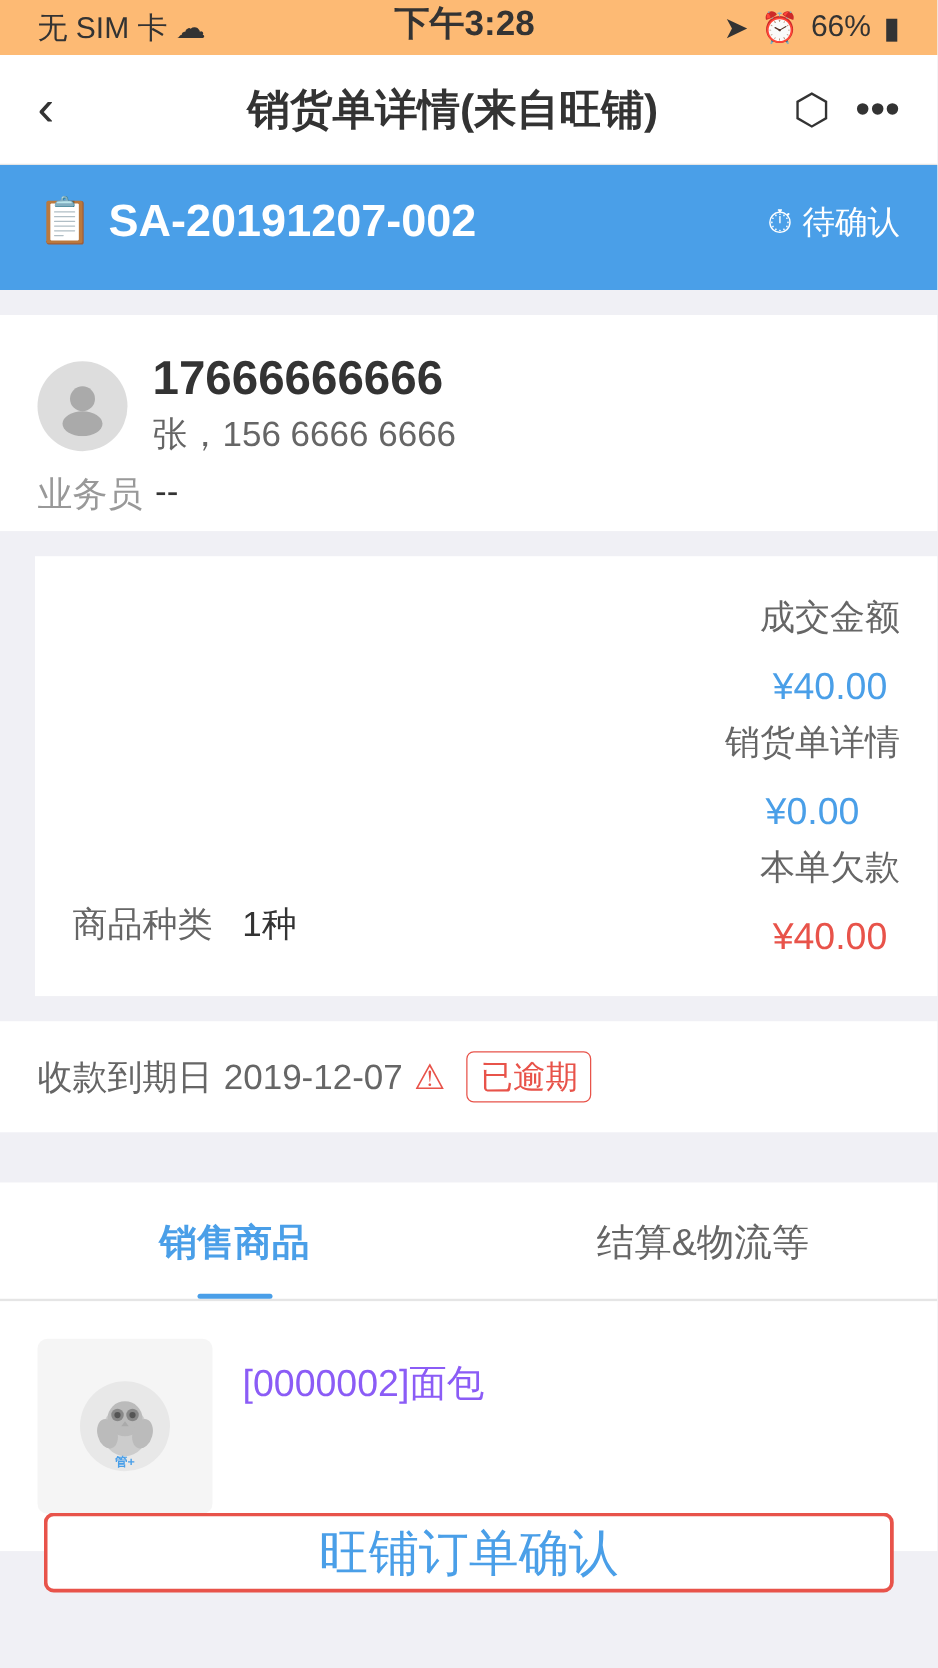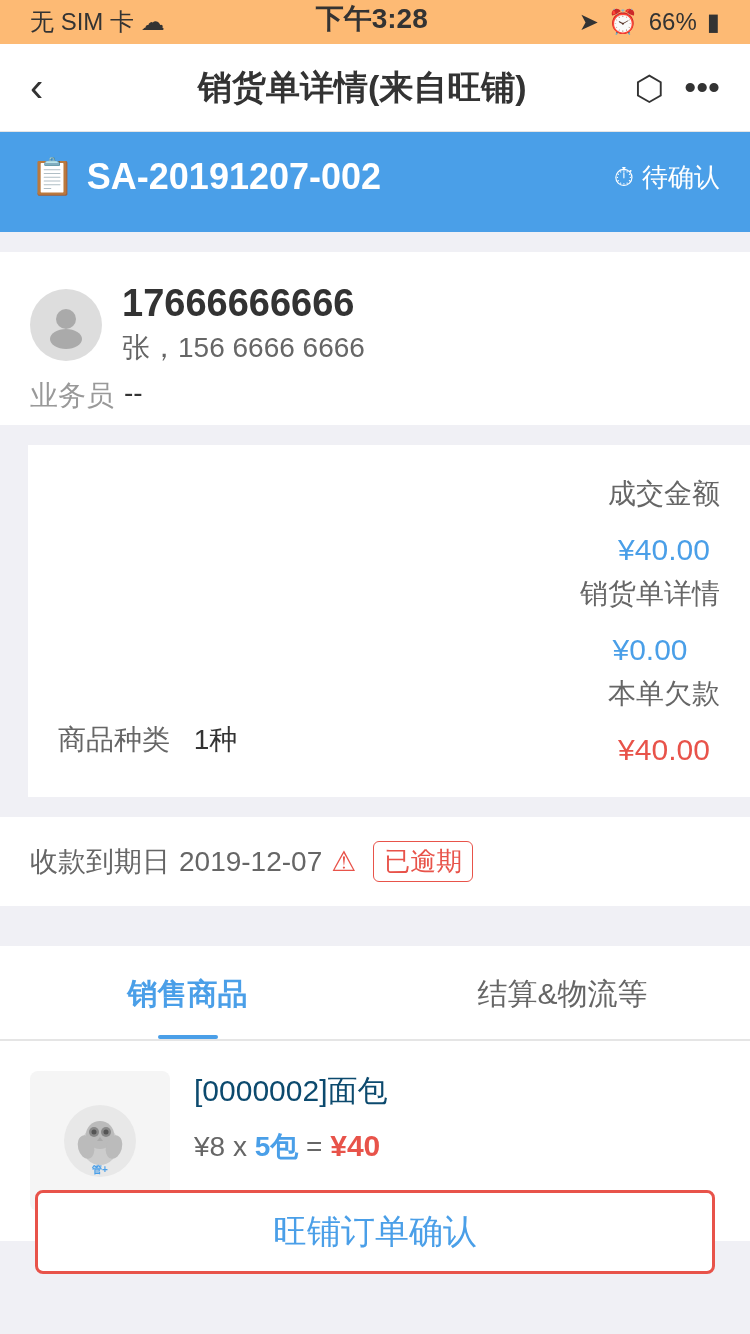--- a/index.html
+++ b/index.html
@@ -240,22 +240,23 @@
       align-items: center;
       justify-content: center;
       flex-shrink: 0;
     }
     .product-image svg { width: 80px; height: 80px; }
     .product-info {
       flex: 1;
     }
     .product-name {
       font-size: 30px;
-      color: #0c4a6e;
+      color: #8b5cf6;
       margin-bottom: 16px;
+      margin-top: 16px;
     }
     .product-price {
       font-size: 28px;
       color: #666;
     }
     .price-highlight { color: #4a9fe8; font-weight: 600; }
     .price-total { color: #e8534a; font-weight: 600; font-size: 30px; }
 
     
     .bottom-spacer {
@@ -266,25 +267,25 @@
     
     .confirm-btn-container {
       position: fixed;
       bottom: 60px;
       left: 50%;
       transform: translateX(-50%);
       width: 680px;
     }
     .confirm-btn {
       width: 100%;
-      height: 84px;
+      height: 64px;
       background: #fff;
       border: 3px solid #e8534a;
       border-radius: 8px;
-      font-size: 34px;
+      font-size: 40px;
       color: #4a9fe8;
       cursor: pointer;
       display: flex;
       align-items: center;
       justify-content: center;
       font-weight: 500;
     }
   </style>
 </head>
 <body>
@@ -404,27 +405,20 @@
       <polygon points="40,36 37,40 43,40" fill="#aaa"></polygon>
 
       <ellipse cx="26" cy="46" rx="8" ry="12" fill="#bbb" transform="rotate(-15 26 46)"></ellipse>
       <ellipse cx="54" cy="46" rx="8" ry="12" fill="#bbb" transform="rotate(15 54 46)"></ellipse>
 
       <text x="40" y="72" text-anchor="middle" font-size="10" fill="#4a9fe8" font-family="Arial" font-weight="bold">管+</text>
     </svg>
   </div>
   <div class="product-info">
     <div class="product-name">[0000002]面包</div>
-    <div class="product-price">
-      <span>¥8</span>
-      <span> x </span>
-      <span class="price-highlight">5包</span>
-      <span> = </span>
-      <span class="price-total">¥40</span>
-    </div>
   </div>
 </div>
 
 <div class="bottom-spacer"></div>
 
 <div class="confirm-btn-container">
   <button class="confirm-btn">旺铺订单确认</button>
 </div>
 
 </body></html>

